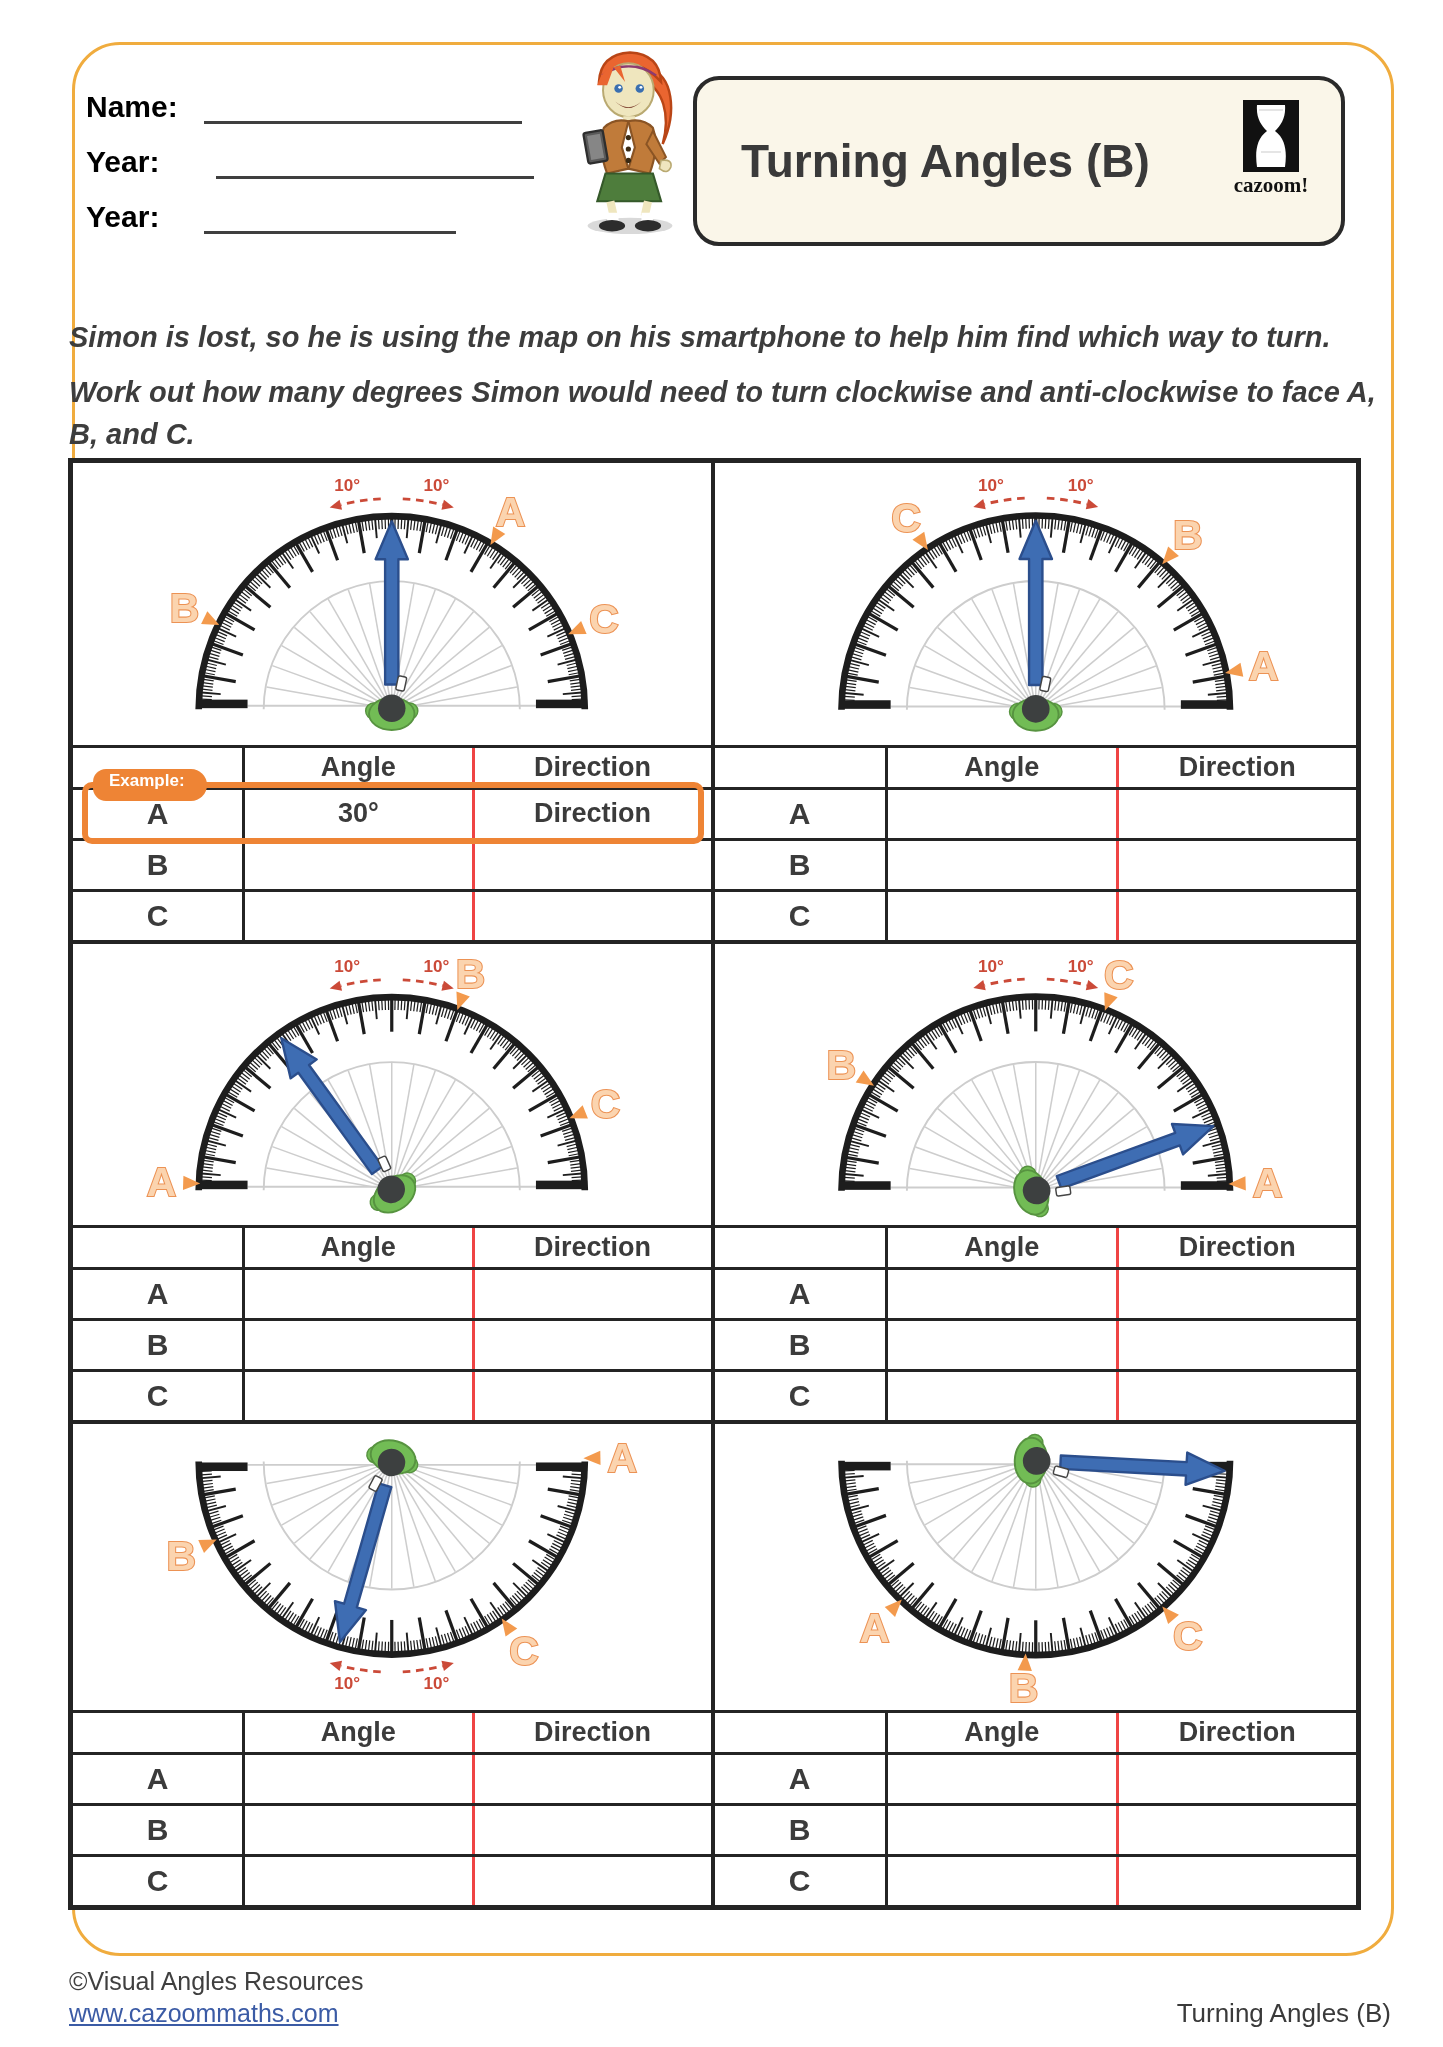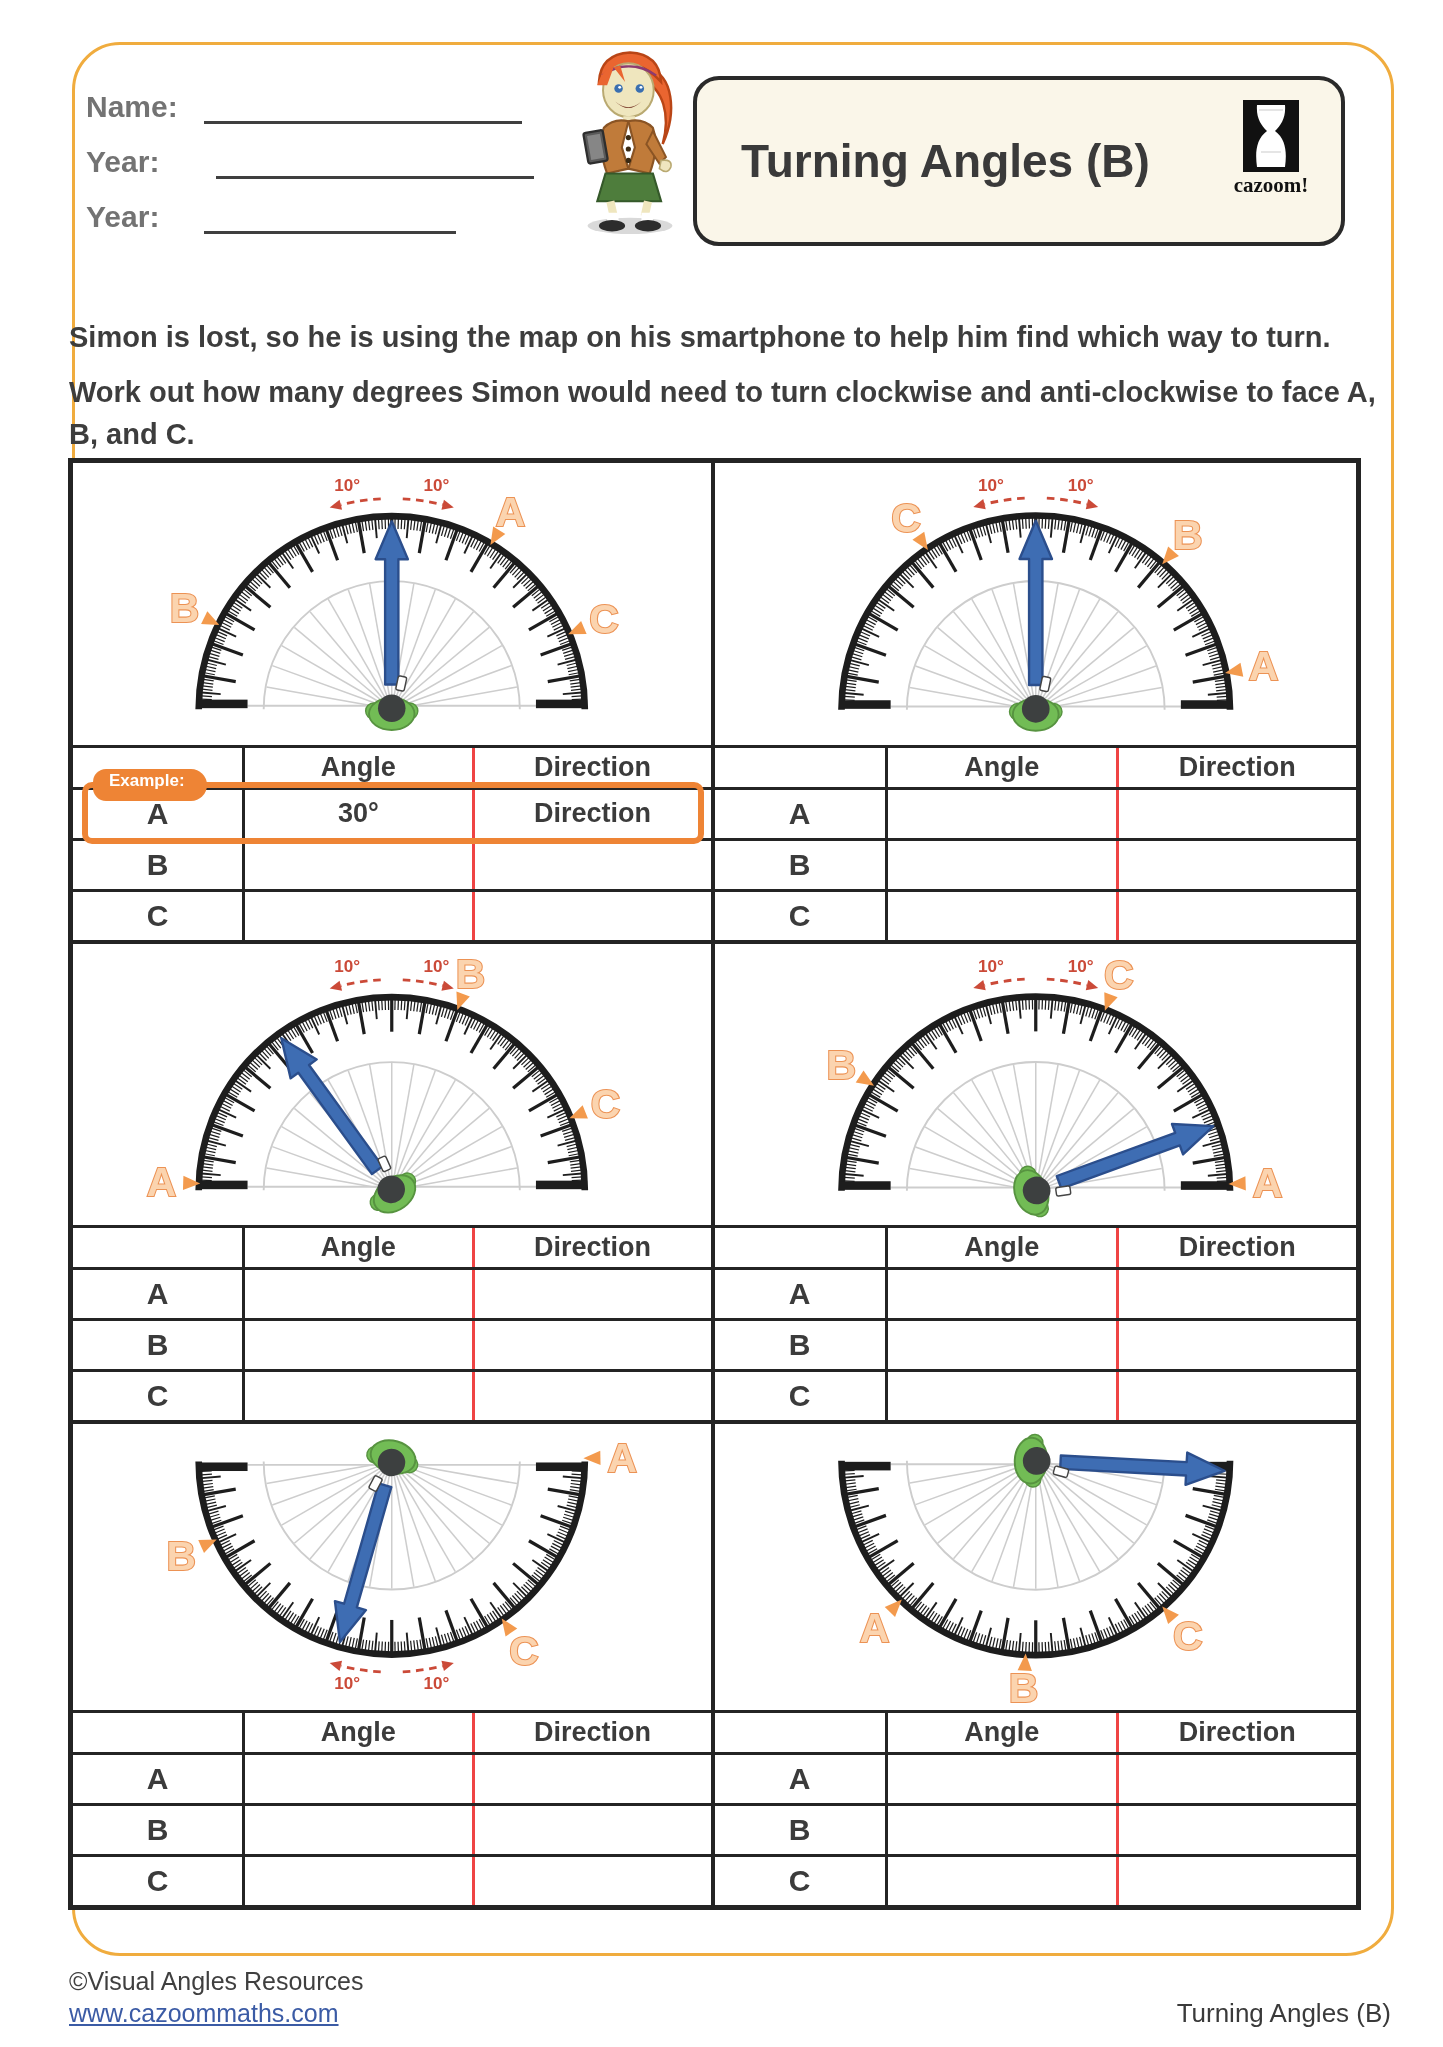--- a/index.html
+++ b/index.html
@@ -7,40 +7,40 @@
     width:1443px;height:2047px;position:relative;background:#ffffff;
     font-family:"Liberation Sans",sans-serif;color:#3b3b3b;overflow:hidden;
   }
   
   .page-frame{
     position:absolute;left:72px;top:42px;width:1316px;height:1908px;
     border:3px solid #F0AC3E;border-radius:48px;pointer-events:none;
   }
   
   .field-row{position:absolute;left:86px;height:40px;display:flex;align-items:flex-end;}
-  .field-row .flabel{font-size:30px;font-weight:bold;color:#737373;width:104px;}
+  .field-row .flabel{font-size:30px;font-weight:bold;color:#000000;width:104px;}
   .field-row .fline{border-bottom:3px solid #3f3f3f;height:32px;margin-left:14px;}
   .fline.w1{width:318px;} .fline.w2{width:318px;} .fline.w3{width:252px;}
   
   .mascot{position:absolute;left:545px;top:46px;width:170px;height:188px;}
   
   .title-box{
     position:absolute;left:693px;top:76px;width:652px;height:170px;box-sizing:border-box;
     background:#FAF6E9;border:4px solid #2a2a2a;border-radius:26px;
   }
   .title-text{
     position:absolute;left:44px;top:50%;transform:translateY(-50%);
     font-size:46px;font-weight:bold;color:#3a3a3a;letter-spacing:0px;white-space:nowrap;
   }
   .logo{position:absolute;right:24px;top:20px;width:92px;text-align:center;}
   .logo-mark{display:block;margin:0 auto;}
   .logo-text{font-family:"Liberation Serif",serif;font-weight:bold;font-size:21px;color:#111;margin-top:1px;}
   
   .instructions{position:absolute;left:69px;top:316px;width:1312px;
-    font-size:29px;font-weight:bold;color:#3d3d3d;line-height:1.45;}
+    font-size:29px;font-weight:bold;color:#3d3d3d;line-height:1.45;font-style:italic;}
   .instructions p{margin:0 0 13px 0;}
   
   .grid{
     position:absolute;left:68px;top:458px;width:1293px;height:1452px;box-sizing:border-box;
     border:5px solid #242424;display:grid;grid-template-columns:1fr 1fr;grid-template-rows:1fr 1fr 1fr;
     background:#fff;
   }
   .panel{display:flex;flex-direction:column;box-sizing:border-box;min-height:0;background:#fff;}
   .panel.col0{border-right:4px solid #242424;}
   .panel.rb{border-bottom:4px solid #242424;}

